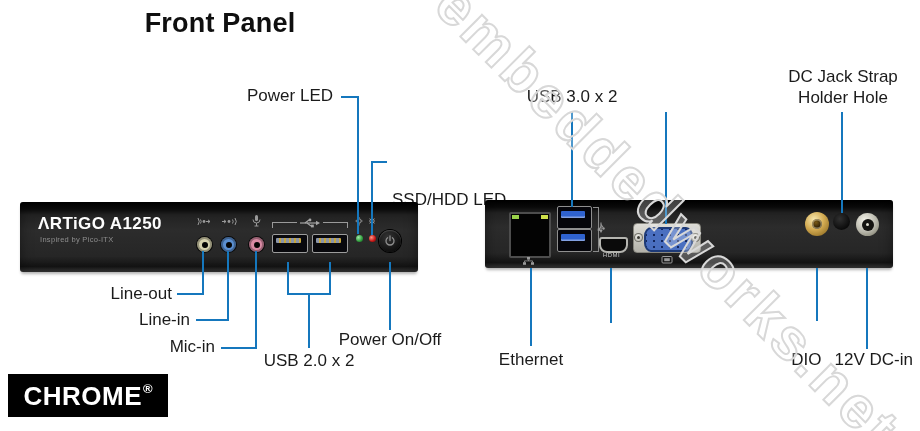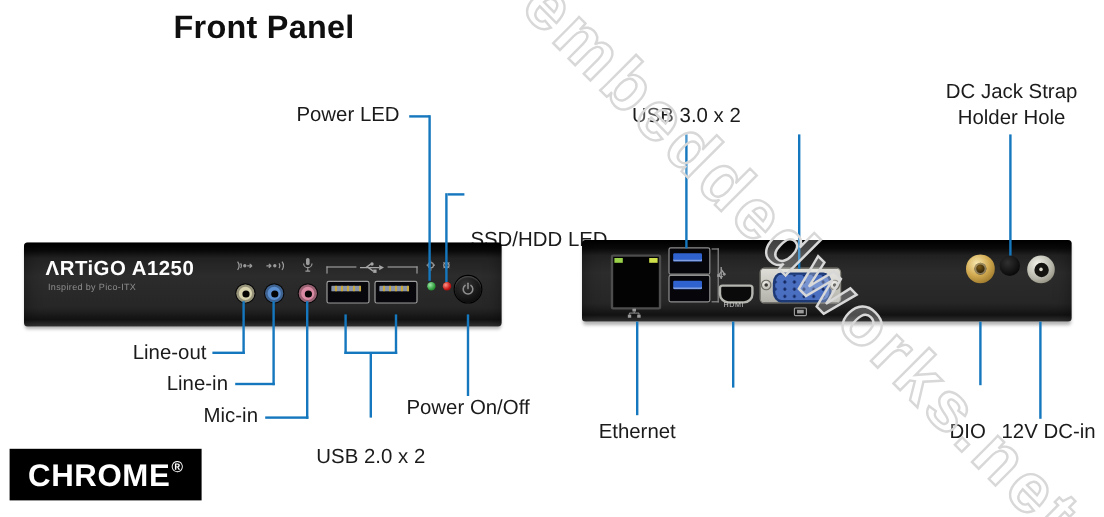--- a/index.html
+++ b/index.html
@@ -241,21 +241,21 @@
   <div class="lead" style="left:530px;top:268px;width:2px;height:78px;"></div>
   <div class="lead" style="left:610px;top:268px;width:2px;height:55px;"></div>
   <div class="lead" style="left:816px;top:268px;width:2px;height:53px;"></div>
   <div class="lead" style="left:866px;top:268px;width:2px;height:81px;"></div>
 
   <div class="callout t-right" style="left:233px;top:87px;width:100px;">Power LED</div>
   <div class="callout" style="left:392px;top:153px;margin-top:38px;">SSD/HDD LED</div>
   <div class="callout t-right" style="left:72px;top:285px;width:100px;text-align:right;">Line-out</div>
   <div class="callout t-right" style="left:120px;top:338px;width:95px;">Mic-in</div>
   <div class="callout t-right" style="left:95px;top:311px;width:95px;">Line-in</div>
-  <div class="callout t-center" style="left:249px;top:372px;width:120px;">USB 2.0 x 2</div>
+  <div class="callout t-center" style="left:249px;top:352px;width:120px;">USB 2.0 x 2</div>
   <div class="callout t-center" style="left:325px;top:331px;width:130px;">Power On/Off</div>
 
   <div class="callout t-center" style="left:512px;top:88px;width:120px;">USB 3.0 x 2</div>
   <div class="callout t-center two-line" style="left:773px;top:66px;width:140px;">
     <div>DC Jack Strap</div>
     <div>Holder Hole</div>
   </div>
   <div class="callout t-center" style="left:481px;top:351px;width:100px;">Ethernet</div>
   <div class="callout" style="left:781px;top:351px;width:132px;display:flex;gap:13px;justify-content:flex-end;">
     <span>DIO</span>

